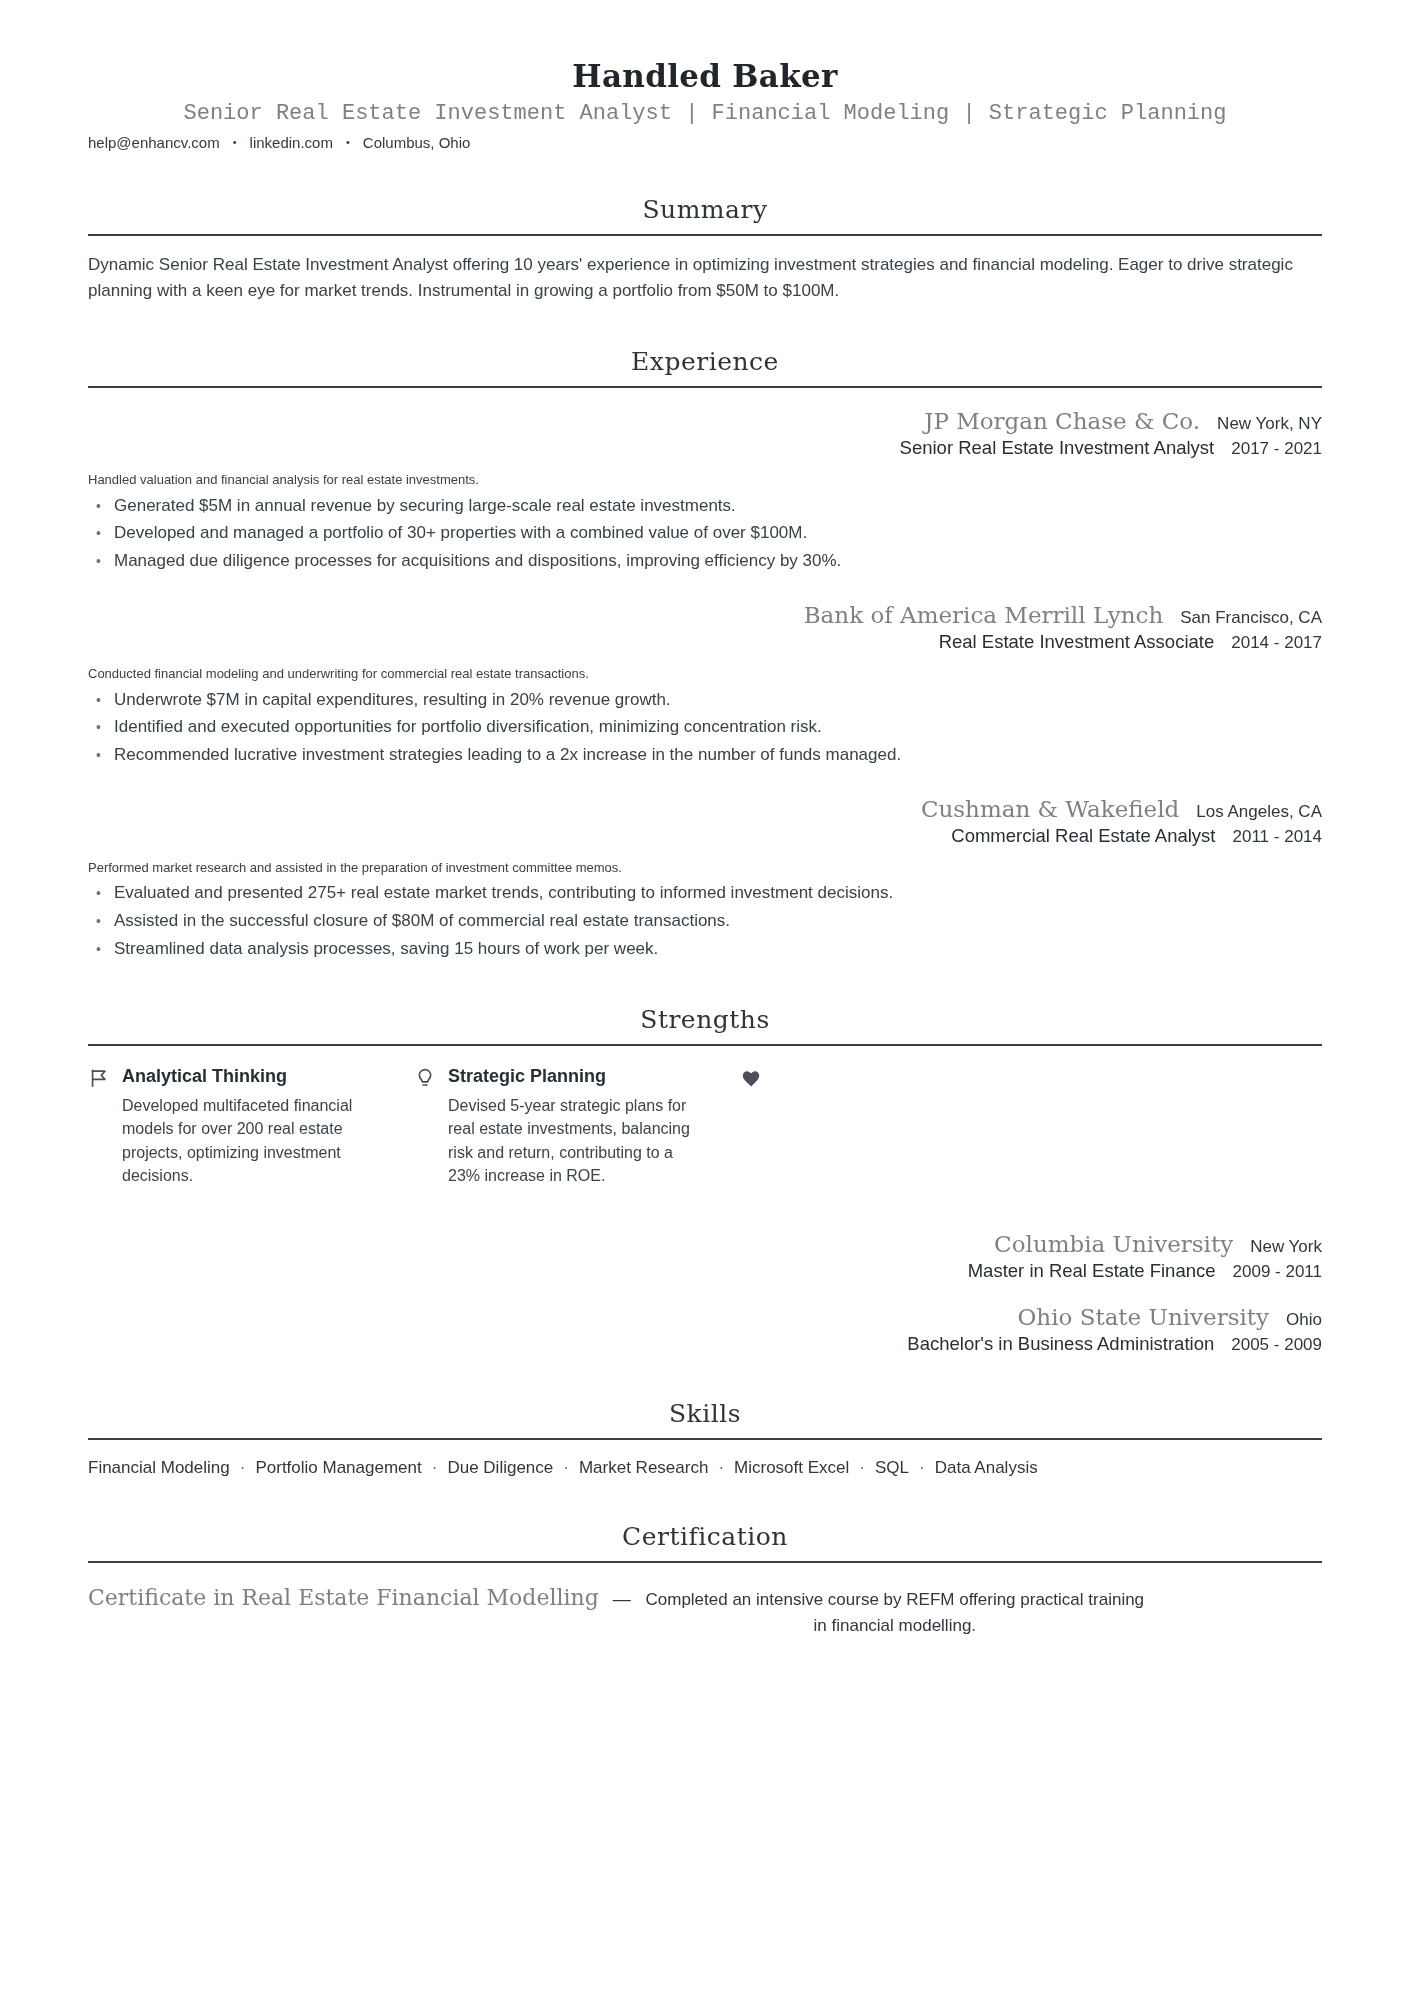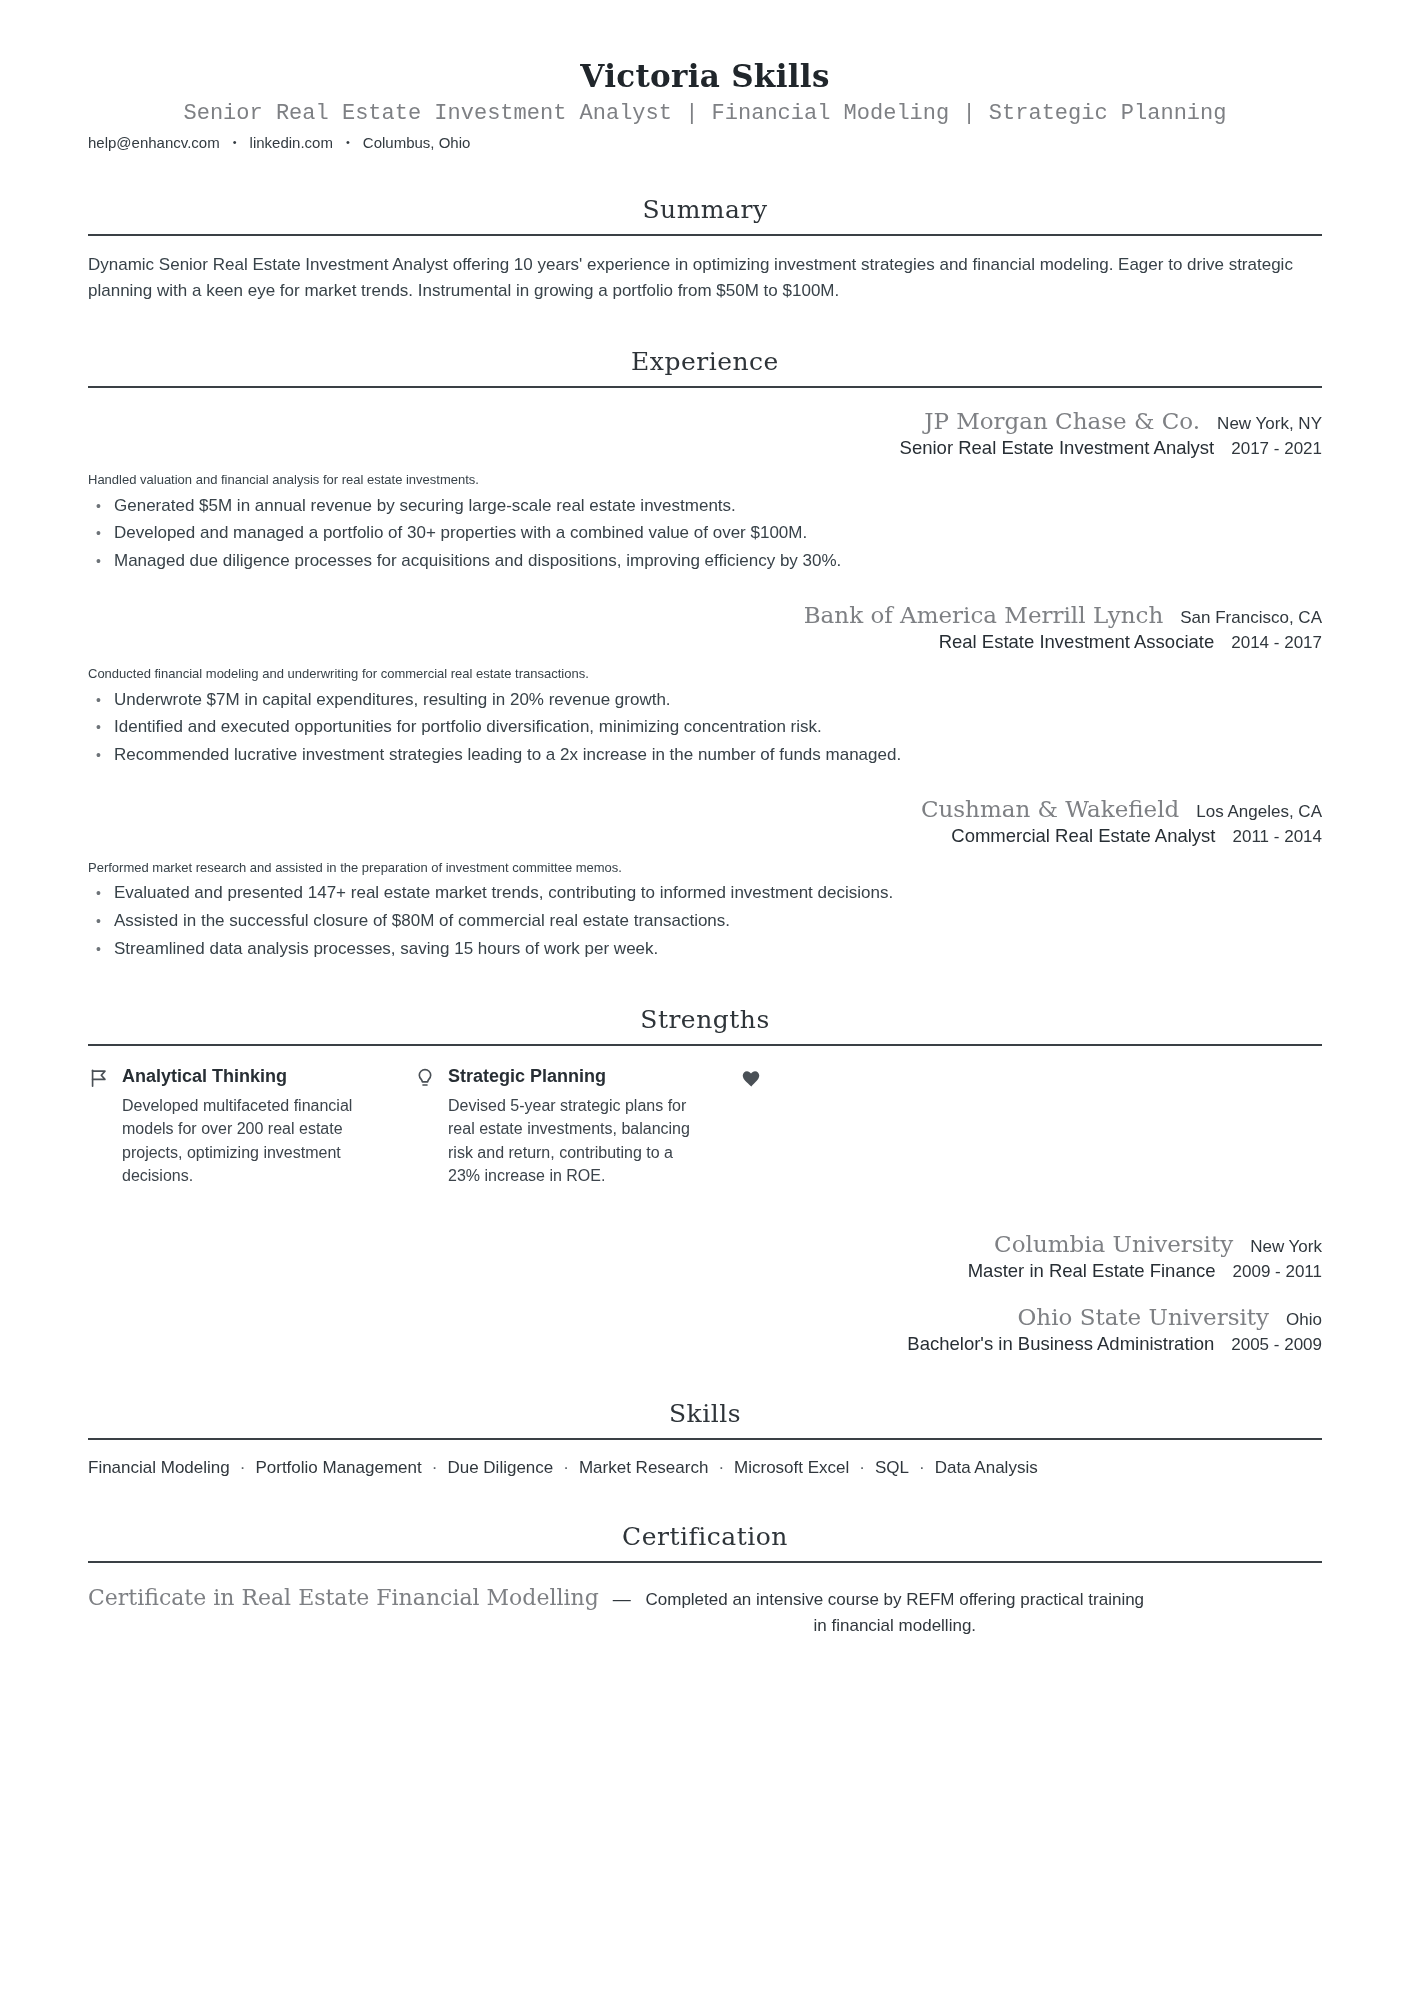--- a/index.html
+++ b/index.html
@@ -149,21 +149,21 @@
     max-width: 500px;
     text-align: center;
   }
 </style>
 </head>
 <body>
 
 <div class="page">
 
   <header>
-    <h1 class="name">Victoria Skills</h1>
+    <h1 class="name">Handled Baker</h1>
     <div class="headline">Senior Real Estate Investment Analyst | Financial Modeling | Strategic Planning</div>
     <div class="contacts">
       <span class="contact">help@enhancv.com</span><span class="contact">linkedin.com</span><span class="contact">Columbus, Ohio</span>
     </div>
   </header>
 
   <section class="section">
     <h2 class="section-title">Summary</h2>
     <p class="summary-text">Dynamic Senior Real Estate Investment Analyst offering 10 years' experience in optimizing investment strategies and financial modeling. Eager to drive strategic planning with a keen eye for market trends. Instrumental in growing a portfolio from $50M to $100M.</p>
   </section>
@@ -209,21 +209,21 @@
       <div class="row">
         <div class="company">Cushman &amp; Wakefield</div>
         <div class="loc">Los Angeles, CA</div>
       </div>
       <div class="row">
         <div class="role">Commercial Real Estate Analyst</div>
         <div class="dates">2011 - 2014</div>
       </div>
       <p class="desc">Performed market research and assisted in the preparation of investment committee memos.</p>
       <ul class="bullets">
-        <li>Evaluated and presented 147+ real estate market trends, contributing to informed investment decisions.</li>
+        <li>Evaluated and presented 275+ real estate market trends, contributing to informed investment decisions.</li>
         <li>Assisted in the successful closure of $80M of commercial real estate transactions.</li>
         <li>Streamlined data analysis processes, saving 15 hours of work per week.</li>
       </ul>
     </div>
   </section>
 
   <section class="section">
     <h2 class="section-title">Strengths</h2>
     <div class="strengths-grid">
 

